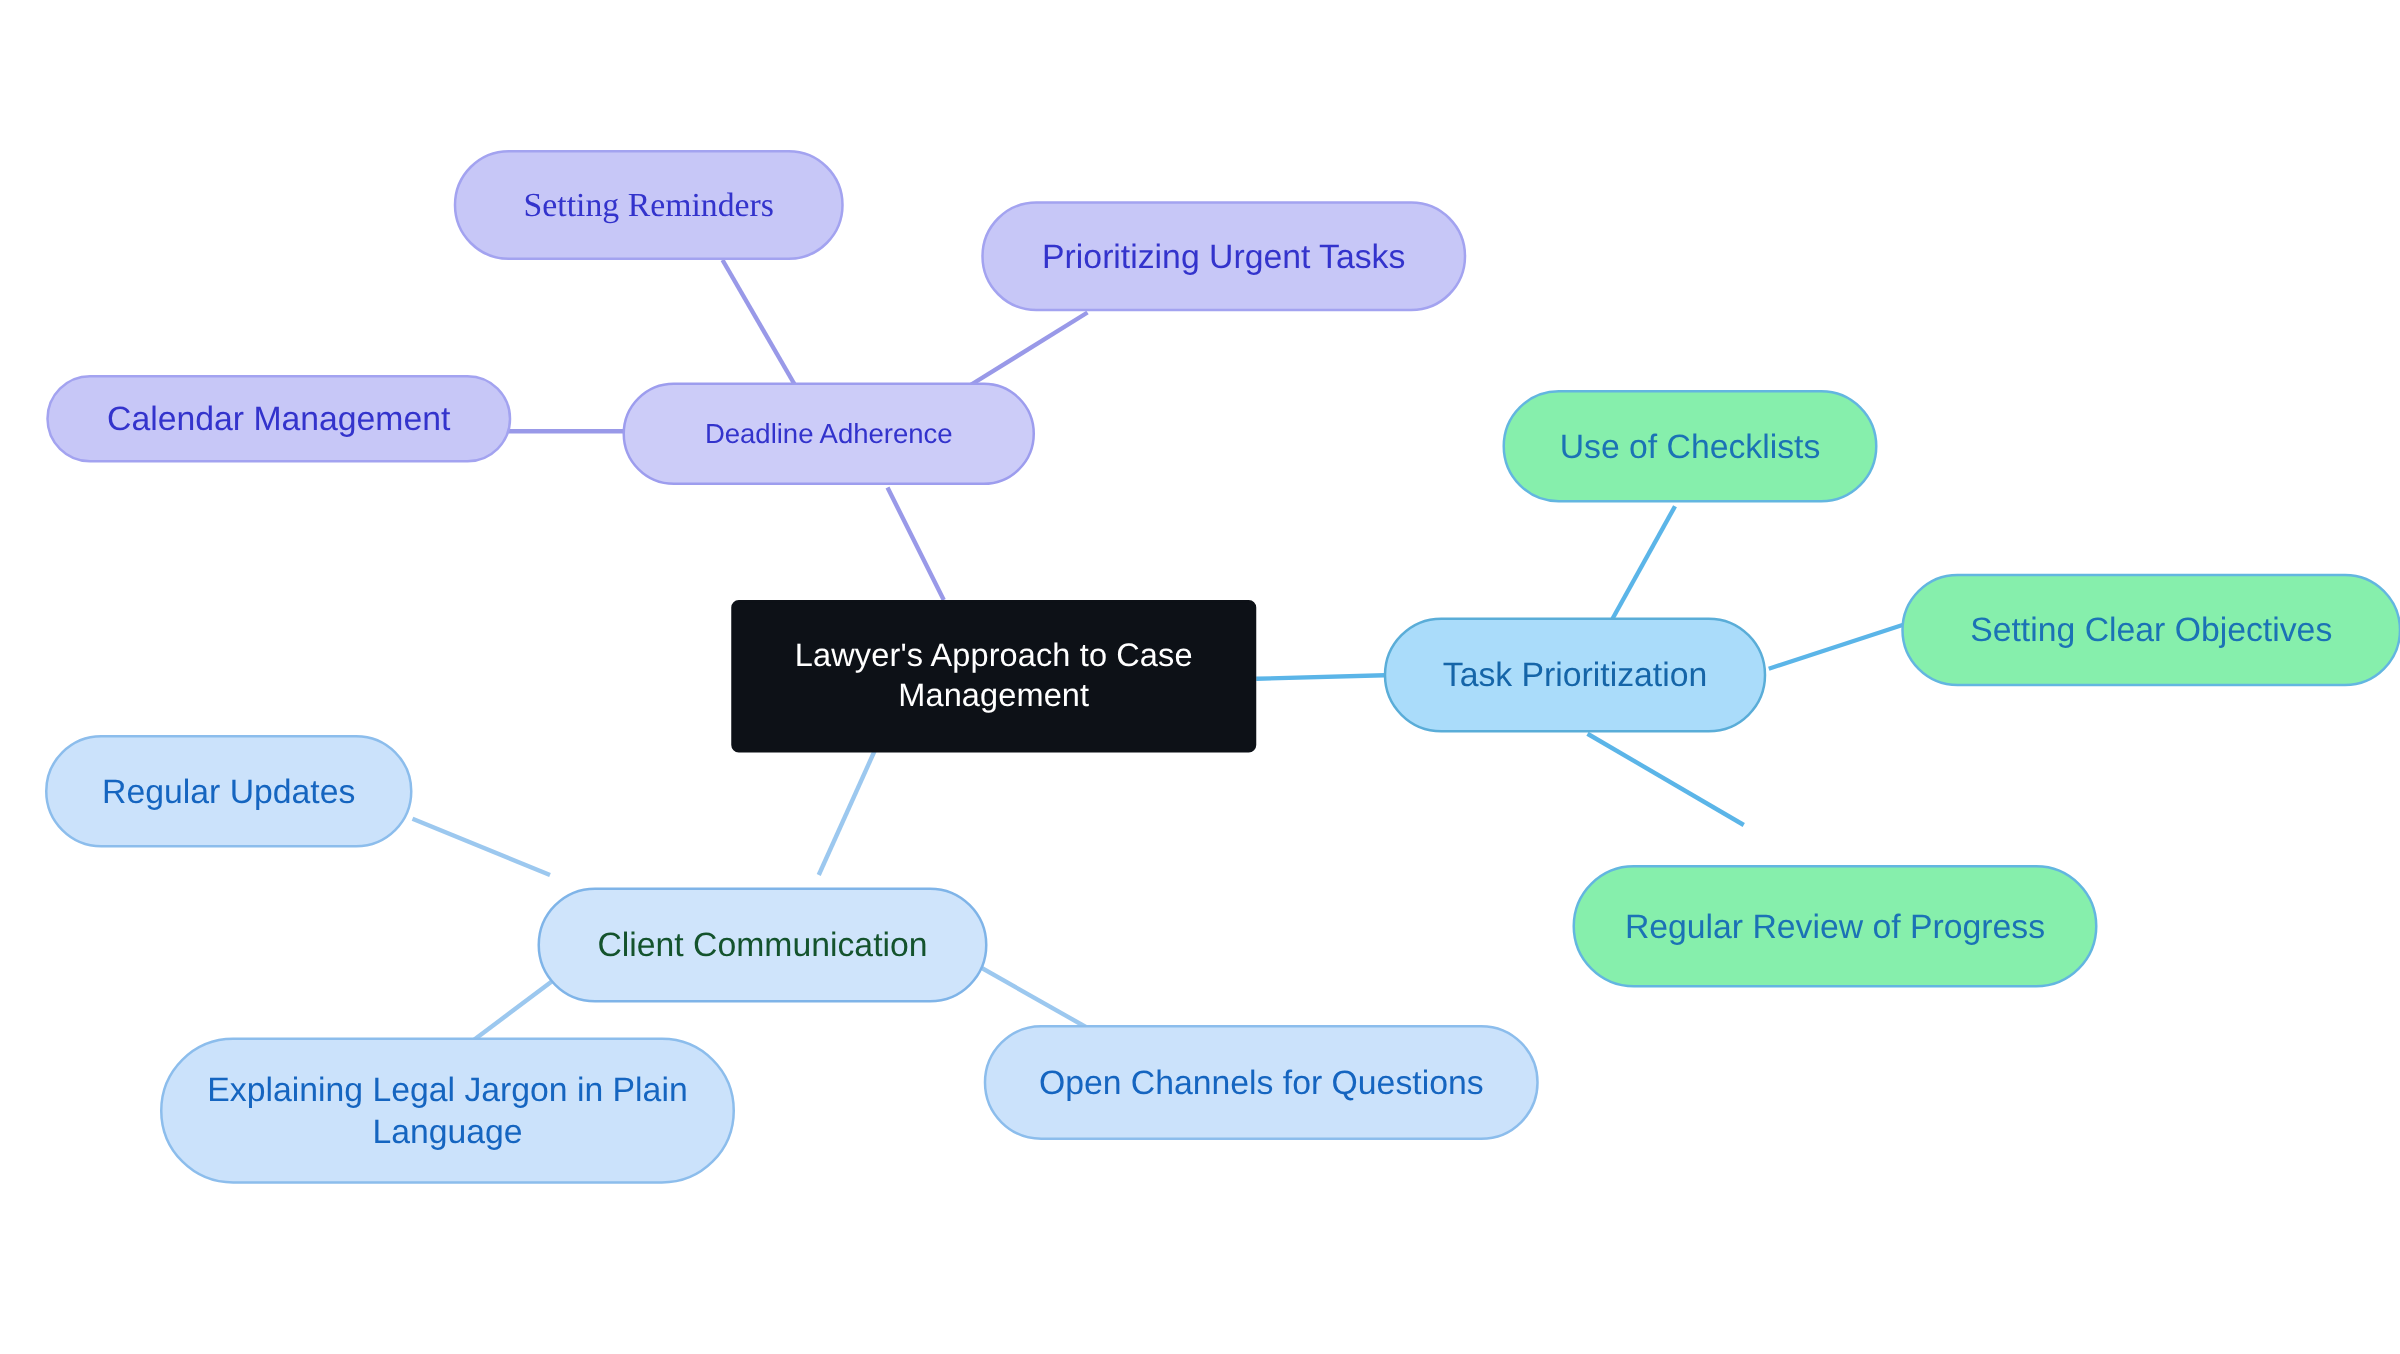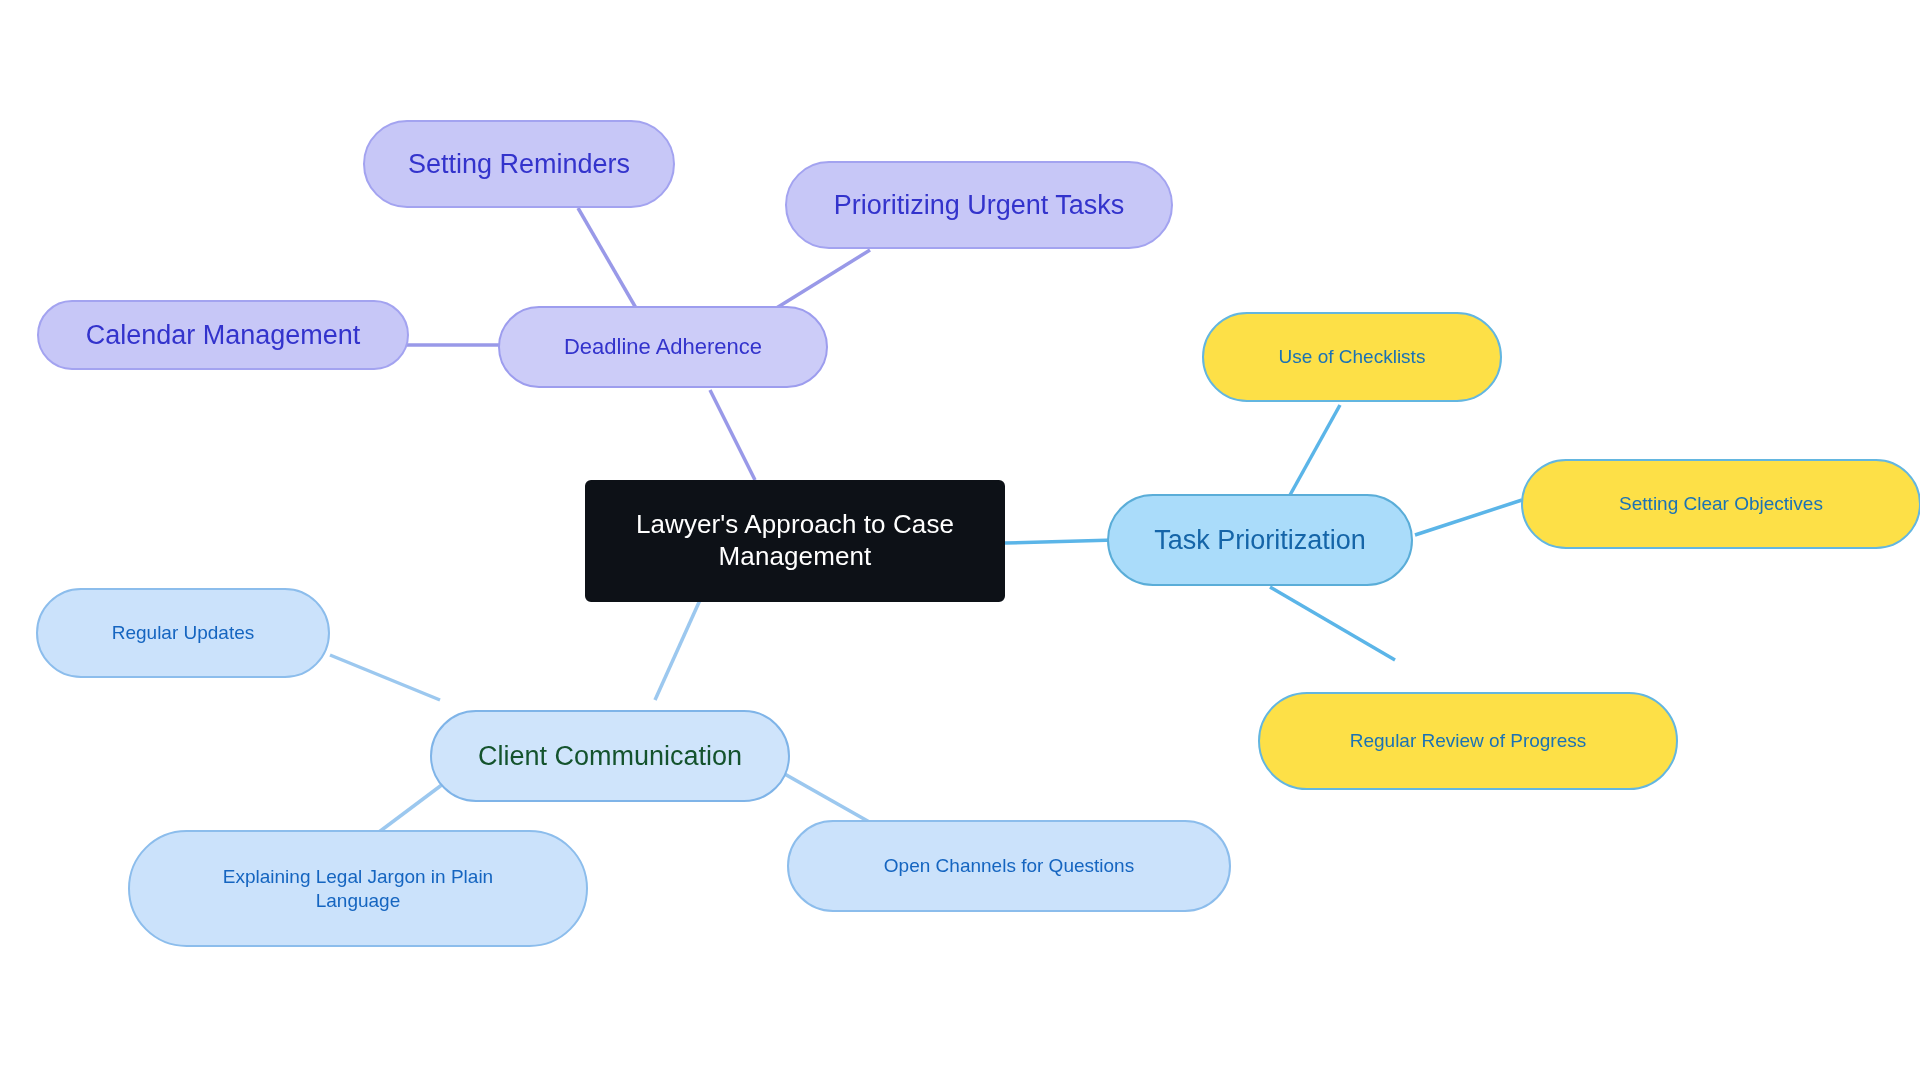--- a/index.html
+++ b/index.html
@@ -59,37 +59,37 @@
     color: #3333cc;
     font-size: 27px;
   }
   .node.blue-branch {
     background: #aadcfa;
     border-color: #5aadd8;
     color: #1565a8;
     font-size: 27px;
   }
   .node.blue-leaf {
-    background: #fde047;
+    background: #86efac;
     border-color: #63b6e0;
     color: #1b72b5;
-    font-size: 19px;
+    font-size: 27px;
   }
   .node.paleblue-branch {
     background: #cfe4fb;
     border-color: #7fb4e8;
     color: #14532d;
     font-size: 27px;
     margin-top: 24px;
   }
   .node.paleblue-leaf {
     background: #cbe2fb;
     border-color: #8cbdec;
     color: #1565c0;
-    font-size: 19px;
+    font-size: 27px;
   }
 </style>
 </head>
 <body>
 
 <div id="canvas">
 
   <svg id="edges" viewBox="0 0 1920 1083" preserveAspectRatio="none">
 
     <path d="M 755 480 L 710 390" stroke="#9999e8" stroke-width="3.5" fill="none"></path>
@@ -115,21 +115,21 @@
     <path d="M 455 775 L 355 850" stroke="#9cc8ef" stroke-width="3.5" fill="none"></path>
 
     <path d="M 760 760 L 880 828" stroke="#9cc8ef" stroke-width="3.5" fill="none"></path>
   </svg>
 
   <div class="node central" style="left:585px; top:480px; width:420px; height:122px;">Lawyer's Approach to Case
 Management</div>
 
   <div class="node purple-branch" style="left:498px; top:306px; width:330px; height:82px;">Deadline Adherence</div>
 
-  <div class="node purple-leaf" style="left:363px; top:120px; width:312px; height:88px;">Setting Reminders</div>
+  <div class="node purple-leaf" style="left:363px; top:120px; width:312px; height:88px;font-family:Liberation Serif, serif;">Setting Reminders</div>
 
   <div class="node purple-leaf" style="left:785px; top:161px; width:388px; height:88px;">Prioritizing Urgent Tasks</div>
 
   <div class="node purple-leaf" style="left:37px; top:300px; width:372px; height:70px;">Calendar Management</div>
 
   <div class="node blue-branch" style="left:1107px; top:494px; width:306px; height:92px;">Task Prioritization</div>
 
   <div class="node blue-leaf" style="left:1202px; top:312px; width:300px; height:90px;">Use of Checklists</div>
 
   <div class="node blue-leaf" style="left:1521px; top:459px; width:400px; height:90px;">Setting Clear Objectives</div>

